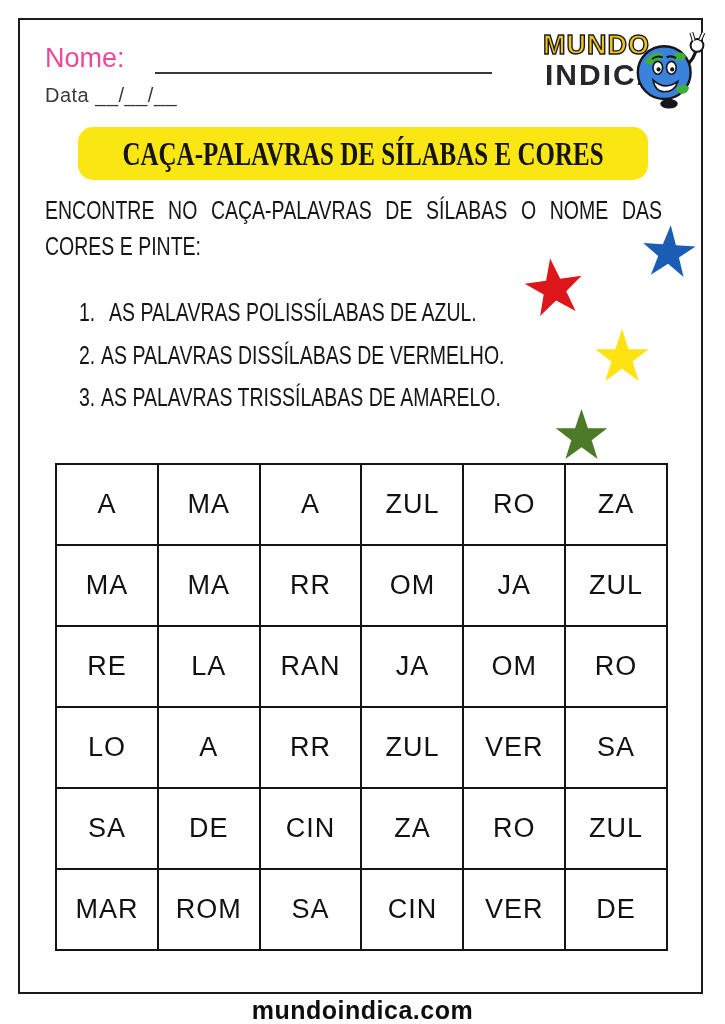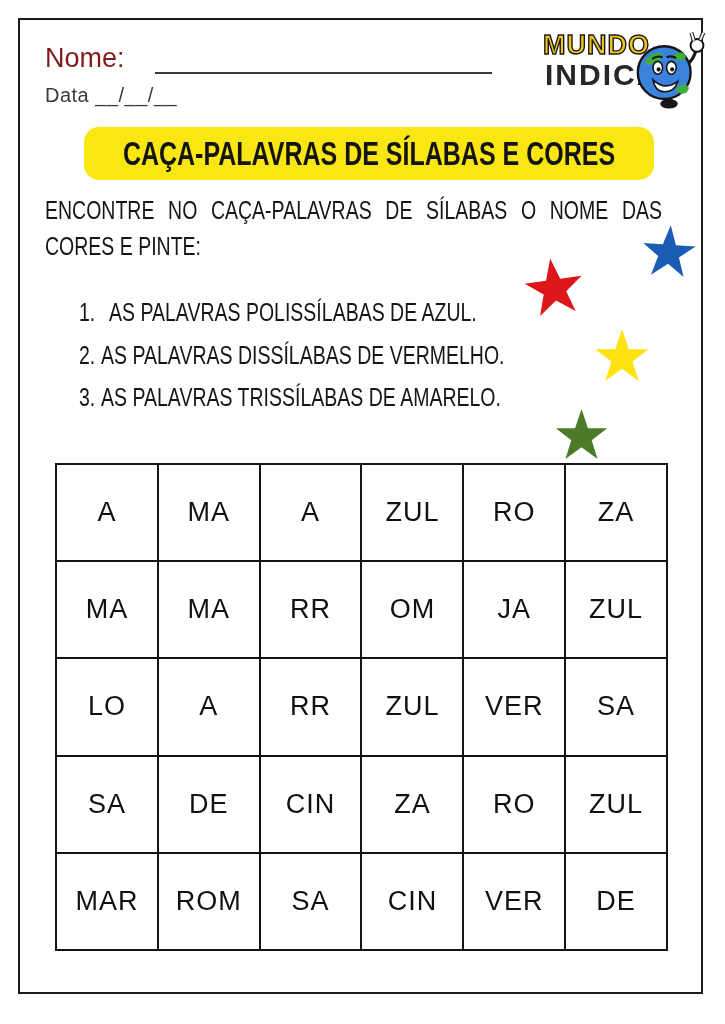--- a/index.html
+++ b/index.html
@@ -3,36 +3,36 @@
 <meta charset="utf-8">
 <style>
   html,body{margin:0;padding:0;background:#fff;}
   .page{position:relative;width:725px;height:1024px;background:#ffffff;
         font-family:"Liberation Sans",sans-serif;overflow:hidden;}
   .frame{position:absolute;left:18px;top:18px;width:685px;height:976px;
          border:2px solid #1c1c1c;box-sizing:border-box;}
 
   
   .name-row{position:absolute;left:45px;top:40px;width:447px;display:flex;
-            align-items:flex-end;font-size:27px;color:#7f1d1d;gap:28px;}
+            align-items:flex-end;font-size:27px;color:#ec4899;gap:28px;}
   .name-line{flex:1;border-bottom:2px solid #3a3a3a;height:32px;margin-left:2px;}
   .date-row{position:absolute;left:45px;top:84px;font-size:20px;color:#3a3a3a;
             letter-spacing:.5px;}
 
   
   .logo{position:absolute;left:543px;top:28px;width:168px;height:92px;}
   .logo-w1{font-size:27px;font-weight:bold;-webkit-text-stroke:1.4px #17171c;
            letter-spacing:1px;line-height:34px;}
   .logo-w2{font-size:30px;font-weight:bold;letter-spacing:2px;margin-top:-2px;
            margin-left:2px;line-height:30px;}
   .globe{position:absolute;left:86px;top:0;width:80px;height:86px;}
 
   
-  .title-pill{position:absolute;left:84px;top:127px;width:570px;height:53px;
-              border-radius:15px;display:flex;align-items:center;justify-content:center;}
+  .title-pill{position:absolute;left:78px;top:127px;width:570px;height:53px;
+              border-radius:15px;display:flex;align-items:center;justify-content:center;font-family:Liberation Serif, serif;}
   .title-text{font-size:25px;font-weight:bold;color:#141414;white-space:nowrap;
               transform:scaleY(1.32);}
 
   
   .instructions{position:absolute;left:45px;top:193px;width:617px;
                 font-size:19.5px;line-height:27px;color:#161616;
                 text-align:justify;transform:scaleY(1.32);transform-origin:top left;}
 
   
   .tasks{position:absolute;left:79px;top:297px;width:520px;color:#161616;
@@ -143,20 +143,28 @@
         </tr>
         <tr>
           <td>MA</td>
           <td>MA</td>
           <td>RR</td>
           <td>OM</td>
           <td>JA</td>
           <td>ZUL</td>
         </tr>
         <tr>
+          <td>RE</td>
+          <td>LA</td>
+          <td>RAN</td>
+          <td>JA</td>
+          <td>OM</td>
+          <td>RO</td>
+        </tr>
+        <tr>
           <td>LO</td>
           <td>A</td>
           <td>RR</td>
           <td>ZUL</td>
           <td>VER</td>
           <td>SA</td>
         </tr>
         <tr>
           <td>SA</td>
           <td>DE</td>
@@ -169,13 +177,14 @@
           <td>MAR</td>
           <td>ROM</td>
           <td>SA</td>
           <td>CIN</td>
           <td>VER</td>
           <td>DE</td>
         </tr>
       </tbody>
   </table>
 
+  <div class="footer">mundoindica.com</div>
 </div>
 
 </body></html>

